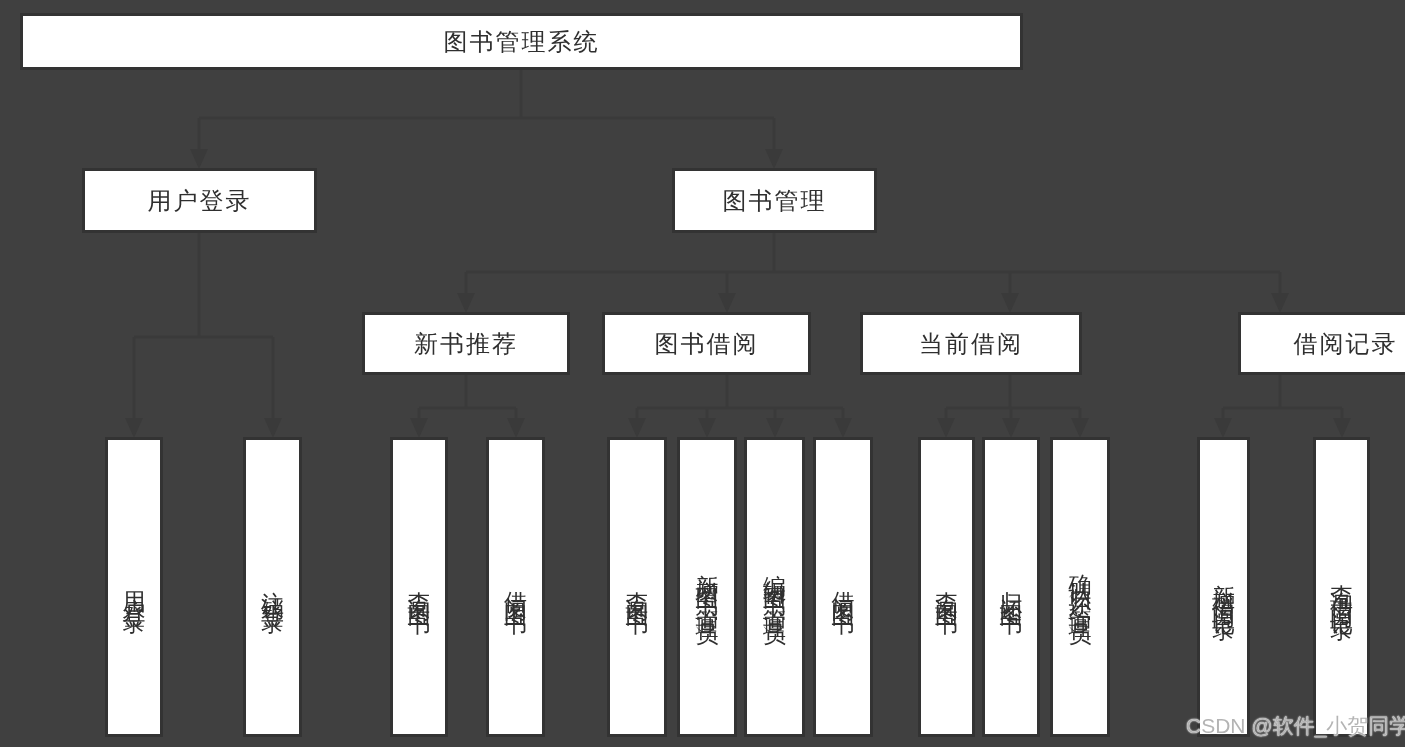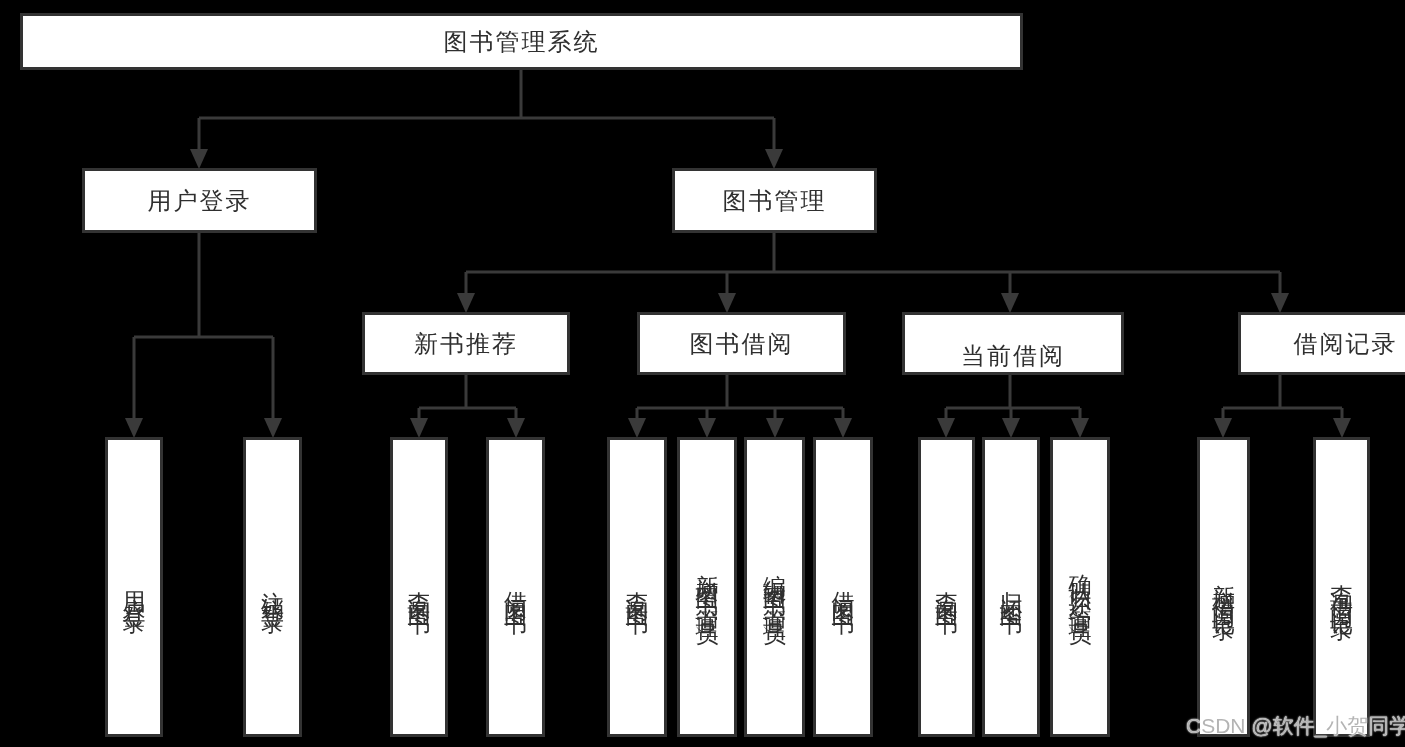--- a/index.html
+++ b/index.html
@@ -1,20 +1,20 @@
 <!DOCTYPE html>
 <html><head>
 <meta charset="utf-8">
 <style>
   html, body { margin: 0; padding: 0; background: #ffffff; }
   #canvas {
     position: relative;
     width: 1405px;
     height: 747px;
-    background: #000000;
+    background: #404040;
     font-family: "Liberation Sans", "DejaVu Sans", sans-serif;
     overflow: hidden;
   }
   #connectors {
     position: absolute;
     left: 0; top: 0;
     width: 1405px; height: 747px;
     z-index: 0;
   }
   .box {
@@ -104,24 +104,24 @@
   <div class="box" style="left:82px; top:168px; width:235px; height:65px;">
     <span class="h-label">用户登录</span>
   </div>
   <div class="box" style="left:672px; top:168px; width:205px; height:65px;">
     <span class="h-label">图书管理</span>
   </div>
 
   <div class="box" style="left:362px; top:312px; width:208px; height:63px;">
     <span class="h-label">新书推荐</span>
   </div>
-  <div class="box" style="left:637px; top:312px; width:209px; height:63px;">
+  <div class="box" style="left:602px; top:312px; width:209px; height:63px;">
     <span class="h-label">图书借阅</span>
   </div>
-  <div class="box" style="left:902px; top:312px; width:222px; height:63px;align-items:flex-end;">
+  <div class="box" style="left:860px; top:312px; width:222px; height:63px;">
     <span class="h-label">当前借阅</span>
   </div>
   <div class="box" style="left:1238px; top:312px; width:215px; height:63px;">
     <span class="h-label">借阅记录</span>
   </div>
 
   <div class="box v-box" style="left:105px; top:437px; width:58px; height:300px;">
     <span>用户登录</span>
   </div>
   <div class="box v-box" style="left:243px; top:437px; width:59px; height:300px;">

